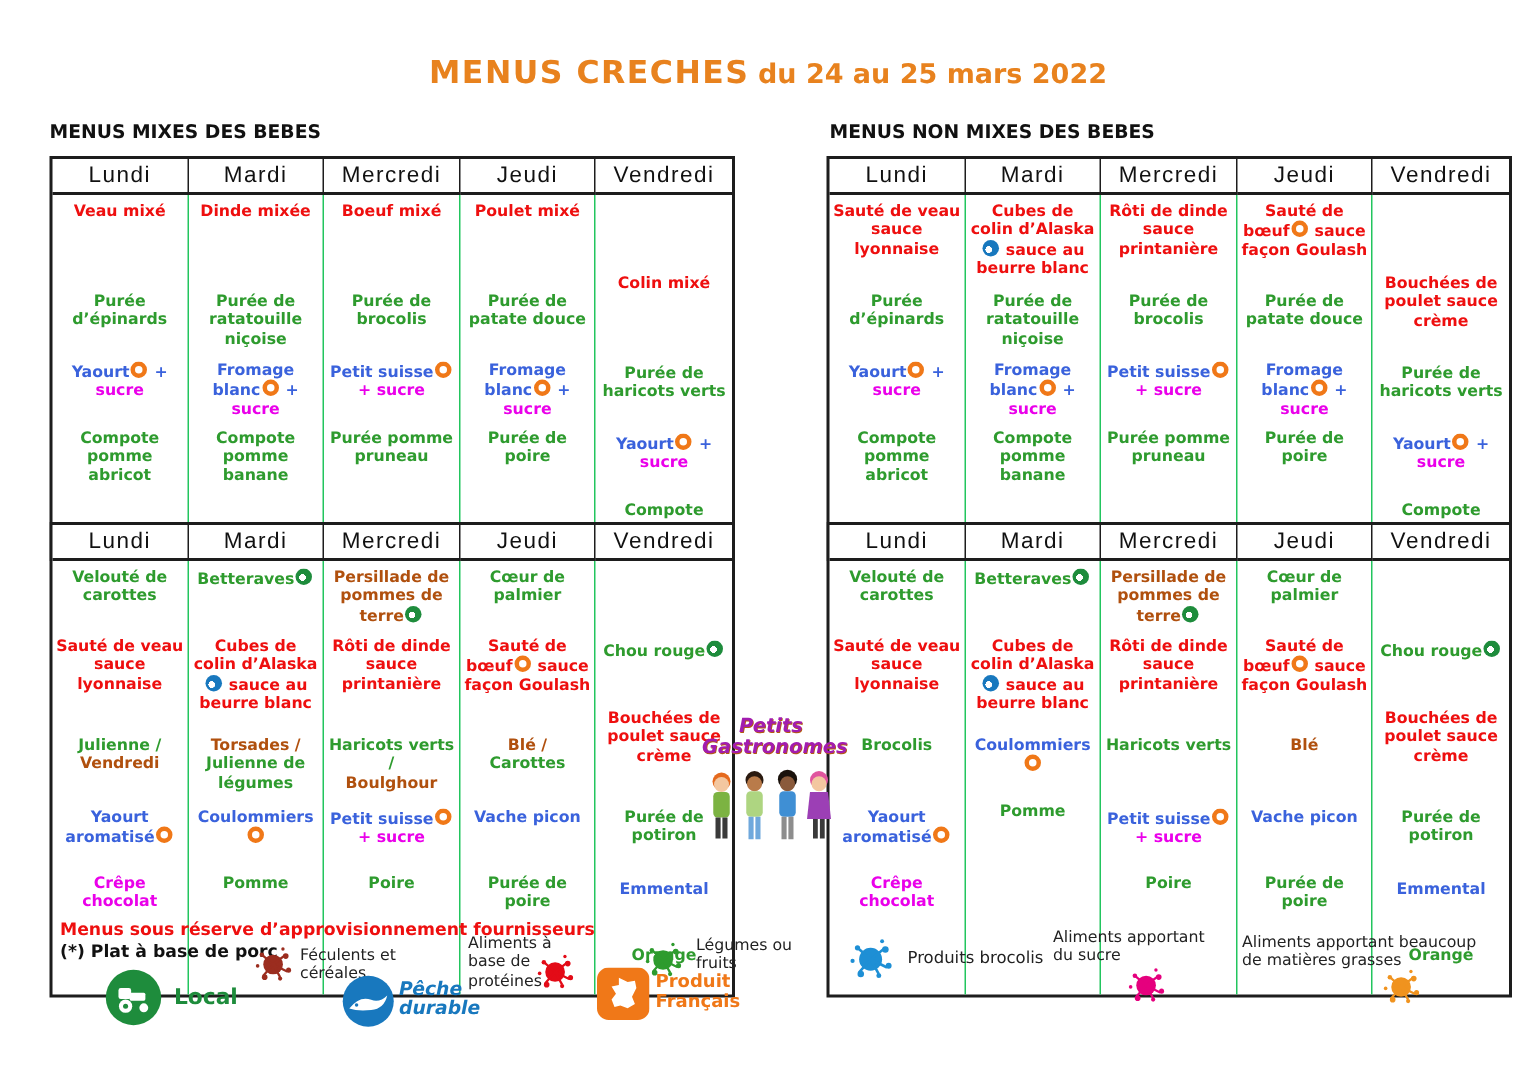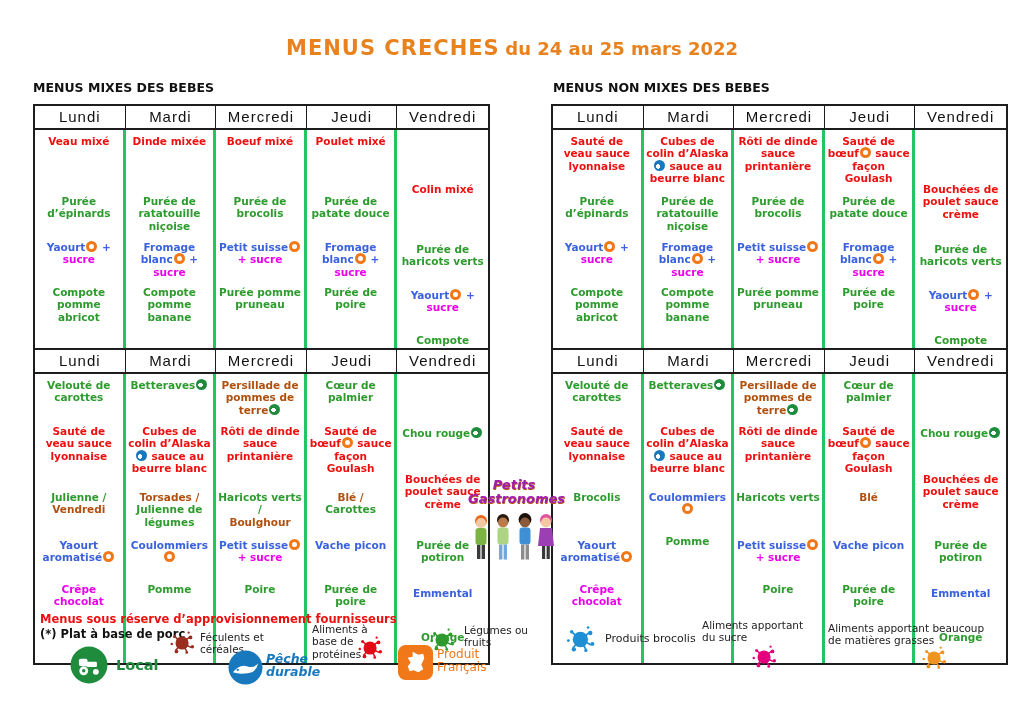--- a/index.html
+++ b/index.html
@@ -17,21 +17,21 @@
   #st0{left:33px;top:80px}#st1{left:553px;top:80px}#st2{left:33px;top:326px}#st3{left:553px;top:326px}
 
   
   .menu-table{position:absolute;width:457px;border:2px solid #1d1d1d;background:#fff;box-sizing:border-box;}
   #t0{left:33px;top:104px;}#t1{left:551px;top:104px;}
   #t2{left:33px;top:348px;}#t3{left:551px;top:348px;}
   .trow{display:grid;grid-template-columns:repeat(5,1fr);}
   .th{border-right:1px solid #1d1d1d;border-bottom:2px solid #1d1d1d;text-align:center;
       font-size:15px;padding:2px 0 3px;color:#111;font-family:"Liberation Sans",sans-serif;letter-spacing:1px;}
   .th:last-child{border-right:none;}
-  .td{border-right:3px solid #22c55e;padding:5px 2px 0;text-align:center;box-sizing:border-box;}
+  .td{border-right:1px solid #22c55e;padding:5px 2px 0;text-align:center;box-sizing:border-box;}
   .td:last-child{border-right:none;margin-top:48px;}
   .slot{font-size:10.5px;font-weight:bold;line-height:1.18;overflow:hidden;}
   .kind-top .s0{height:60px}.kind-top .s1{height:46px}.kind-top .s2{height:45px}.kind-top .s3{height:38px}
   .kind-bottom .s0{height:46px}.kind-bottom .s1{height:66px}.kind-bottom .s2{height:48px}
   .kind-bottom .s3{height:44px}.kind-bottom .s4{height:32px}
 
   
   .c-red{color:#ee0f0f}.c-green{color:#2e9b2e}.c-blue{color:#3a62dc}
   .c-magenta{color:#ea00ea}.c-brown{color:#b0500e}
 
@@ -54,21 +54,21 @@
   #lg-local-label{left:116px;top:657px;font-size:14.5px;color:#1e8c3c;font-weight:bold;}
   #lg-feculents-splat{left:168px;top:628px;}
   #lg-feculents-label{left:200px;top:631px;width:82px;}
   #lg-peche-icon{left:228px;top:650px;width:35px;height:35px;}
   #lg-peche-label{left:266px;top:653px;color:#1878be;font-weight:bold;font-size:12.5px;line-height:1.0;width:60px;font-style:italic;}
   #lg-proteines-label{left:312px;top:623px;width:80px;}
   #lg-proteines-splat{left:356px;top:633px;}
   #lg-legumes-splat{left:428px;top:625px;}
   #lg-legumes-label{left:464px;top:624px;width:70px;}
   #lg-fr-icon{left:398px;top:645px;width:35px;height:35px;}
-  #lg-fr-label{left:437px;top:648px;color:#f07818;font-weight:normal;font-size:12px;line-height:1.05;width:62px;}
+  #lg-fr-label{left:437px;top:648px;color:#f07818;font-weight:bold;font-size:12px;line-height:1.05;width:62px;}
   #lg-laitiers-splat{left:564px;top:622px;width:35px;height:35px;}
   #lg-laitiers-label{left:605px;top:633px;font-size:11px;}
   #lg-sucre-label{left:702px;top:619px;width:112px;}
   #lg-sucre-splat{left:750px;top:642px;}
   #lg-grasses-label{left:828px;top:622px;width:170px;}
   #lg-grasses-splat{left:920px;top:643px;}
 
   
   #mascot{position:absolute;left:468px;top:478px;width:92px;height:135px;text-align:center;z-index:5;}
   #mascot .mtitle{font-size:13px;font-weight:bold;font-style:italic;color:#a21caf;

